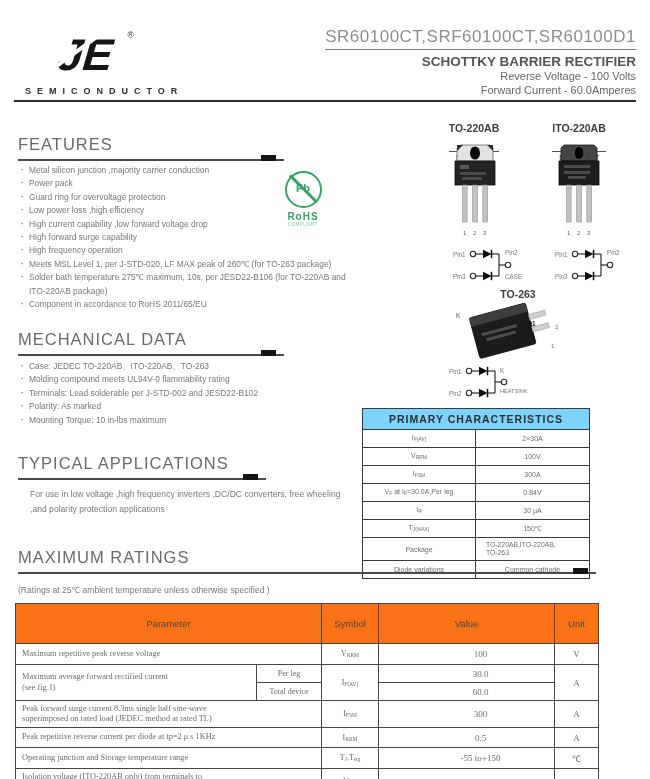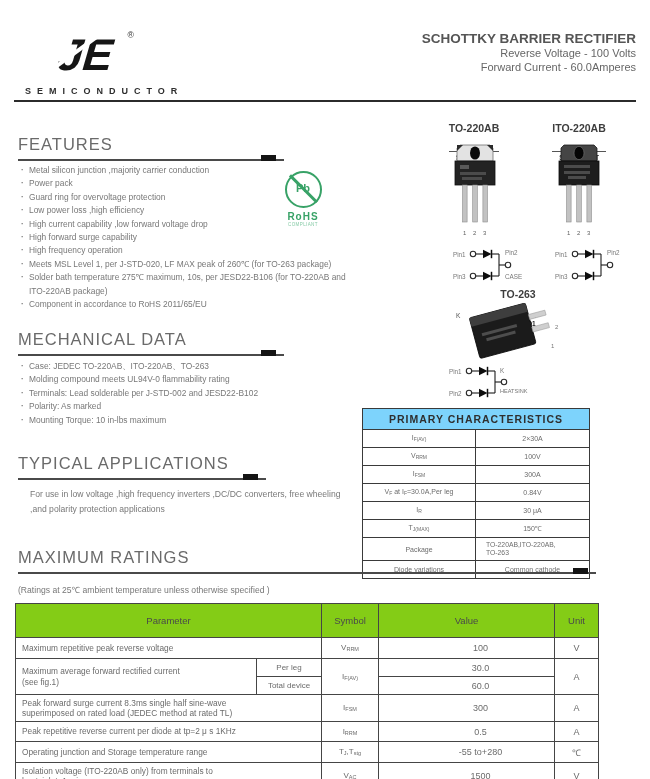--- a/index.html
+++ b/index.html
@@ -45,22 +45,22 @@
   .primary, .primary td, .primary th { border:1.4px solid #3a3a3a; }
   .primary th { height:21px; background:#7dd3fc; font-size:10.5px; letter-spacing:1px; color:#2f2f2f; font-weight:bold; }
   .primary td { height:18px; font-size:7px; color:#6c6c6c; text-align:center; }
   .primary td.pkgv { text-align:left; padding-left:10px; height:23px; font-size:6.8px; line-height:8.5px; }
   .primary sub { font-size:5px; vertical-align:-0.25em; }
 
   
   .note { position:absolute; left:18px; top:584px; font-size:8.6px; color:#777; }
   .ratings { position:absolute; left:15px; top:603px; width:583px; border-collapse:collapse; table-layout:fixed; }
   .ratings, .ratings td, .ratings th { border:1.2px solid #454545; }
-  .ratings th { background:#84cc16; font-size:9.5px; font-weight:normal; color:#4a4a4a; height:34px; }
-  .ratings td { font-size:8.3px; color:#6b6b6b; }
+  .ratings th { background:#f97316; font-size:9.5px; font-weight:normal; color:#4a4a4a; height:40px; }
+  .ratings td { font-size:8.3px; color:#6b6b6b;font-family:Liberation Serif, serif; }
   .ratings td.param { text-align:left; padding-left:6px; line-height:10.5px; }
   .ratings td.subp { text-align:center; font-size:8px; }
   .ratings td.sym { text-align:center; font-size:8px; }
   .ratings td.val { text-align:center; font-size:9px;padding-left:28px; }
   .ratings td.unit { text-align:center; font-size:9px; }
   .ratings sub { font-size:5.5px; vertical-align:-0.25em; }
   tr.h21{height:21px} tr.h18{height:18px} tr.h27{height:27px} tr.h20{height:20px}
   .pline { display:block; }
 </style>
 </head>
@@ -71,20 +71,21 @@
   <svg class="logo-svg" viewBox="0 0 120 58">
     <g transform="skewX(-16)">
       <text x="42" y="46" font-size="46" font-weight="bold" fill="#161616">JE</text>
     </g>
     <rect x="14" y="24" width="78" height="4" fill="#ffffff" transform="rotate(-36 52 26)"></rect>
     <text x="104" y="12" font-size="9" fill="#333">®</text>
   </svg>
   <div class="logo-brand">SEMICONDUCTOR</div>
 
   <div class="titleblock">
+    <span class="partnums">SR60100CT,SRF60100CT,SR60100D1</span>
     <div class="subtitle">SCHOTTKY BARRIER RECTIFIER</div>
     <div class="tl">Reverse Voltage - 100 Volts</div>
     <div class="tl">Forward Current - 60.0Amperes</div>
   </div>
   <div class="header-rule"></div>
 
   <div class="sec-h" style="left:18px; top:135px; width:266px;">
     <span>FEATURES</span>
     <span class="tick"></span>
   </div>
@@ -345,21 +346,21 @@
     </tr>
     <tr class="h20">
       <td class="param" colspan="2">Peak repetitive reverse current per diode at tp=2 μ s 1KHz</td>
       <td class="sym"><span>I</span><sub>RRM</sub></td>
       <td class="val">0.5</td>
       <td class="unit">A</td>
     </tr>
     <tr class="h21">
       <td class="param" colspan="2">Operating junction and Storage temperature range</td>
       <td class="sym"><span>T</span><sub>J</sub><span>,T</span><sub>stg</sub></td>
-      <td class="val">-55 to+280</td>
+      <td class="val">-55 to+150</td>
       <td class="unit">℃</td>
     </tr>
     <tr class="h27">
       <td class="param" colspan="2">
         <span class="pline">Isolation voltage (ITO-220AB  only) from terminals to</span>
         <span class="pline">heatsink  t=1  min</span>
       </td>
       <td class="sym"><span>V</span><sub>AC</sub></td>
       <td class="val">1500</td>
       <td class="unit">V</td>

